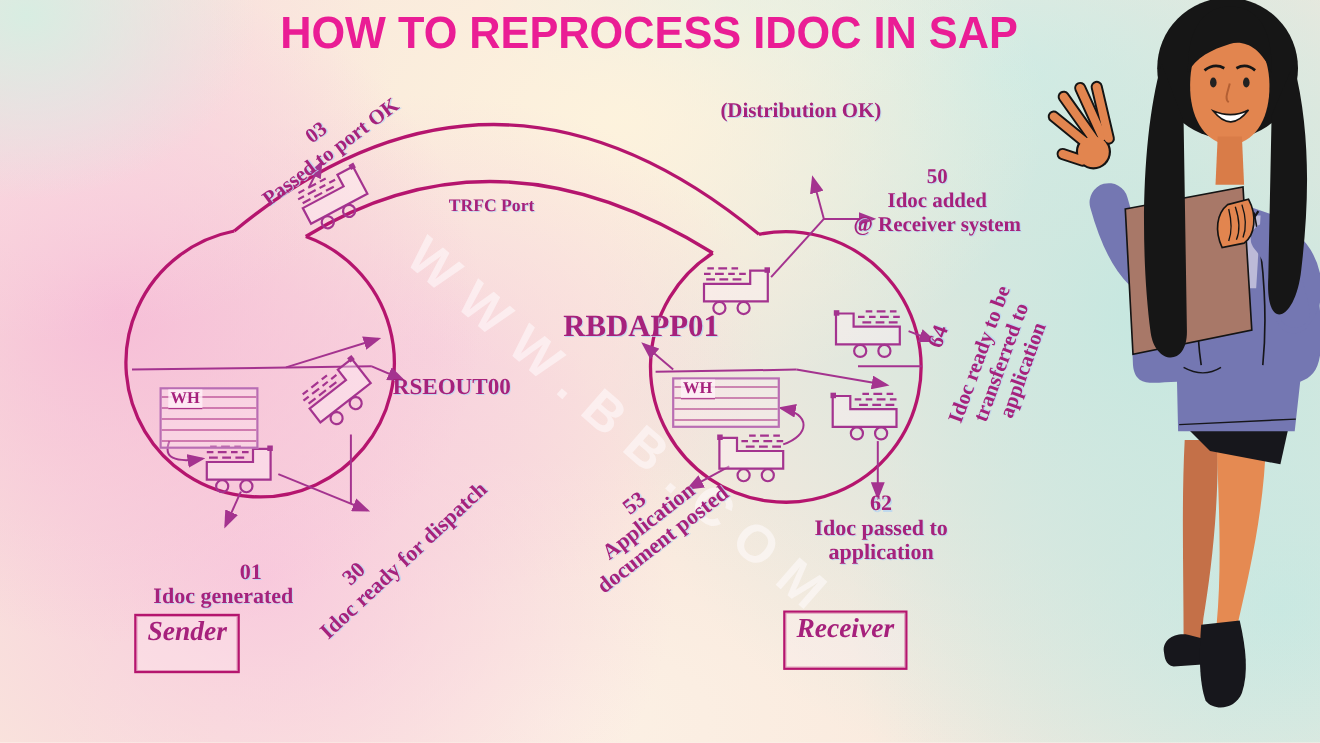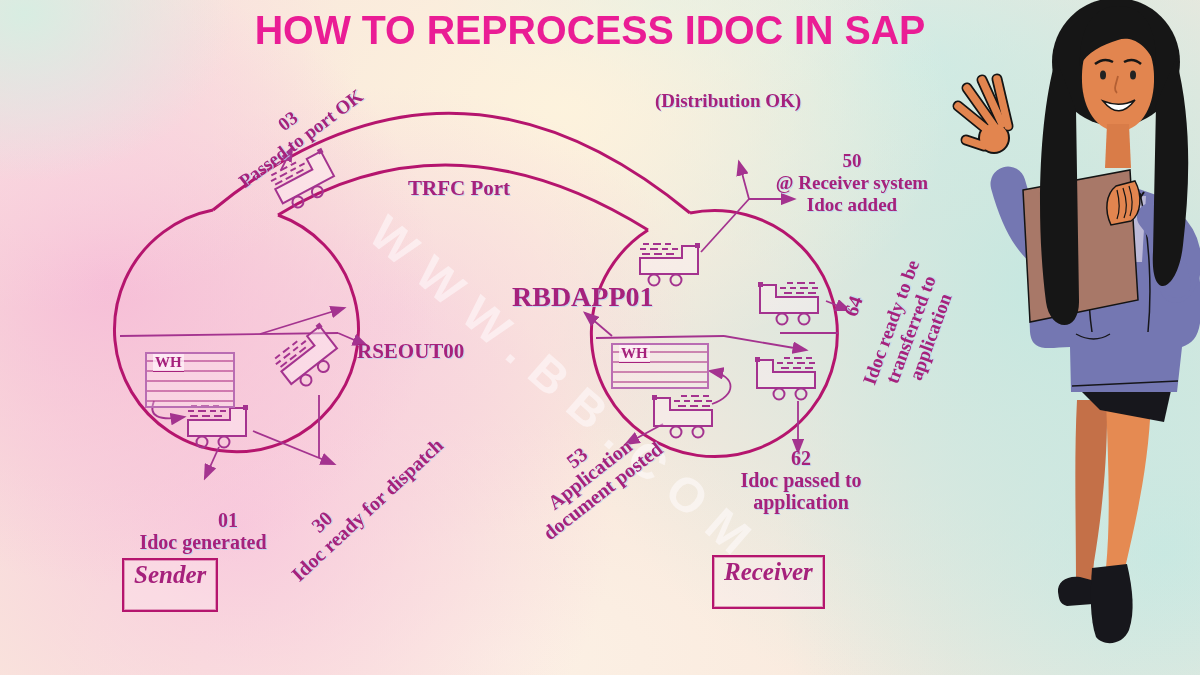--- a/index.html
+++ b/index.html
@@ -124,39 +124,39 @@
   <div class="wh" style="left:611px;top:343px;width:94px;height:42px;">
     <span>WH</span>
   </div>
 
   <div class="ttl">HOW TO REPROCESS IDOC IN SAP</div>
 
   <div class="lbl ctr rot" style="left:197px;top:108px;width:195px;font-size:19px;transform:rotate(-37deg);">
     <div>03</div>
     <div>Passed to port OK</div>
   </div>
-  <div class="lbl" style="left:408px;top:177px;font-size:21px;font-family:Liberation Serif, serif;">TRFC Port</div>
+  <div class="lbl" style="left:408px;top:177px;font-size:16px;font-family:Liberation Serif, serif;">TRFC Port</div>
   <div class="lbl" style="left:357px;top:340px;font-size:21px;">RSEOUT00</div>
   <div class="lbl ctr" style="left:133px;top:476px;width:140px;font-size:20px;">
     <div style="padding-left:50px;margin-top:33px;">01</div>
     <div>Idoc generated</div>
   </div>
   <div class="lbl rot" style="left:258px;top:474px;width:215px;font-size:20px;transform:rotate(-43deg);">
     <div style="padding-left:48px;">30</div>
     <div>Idoc ready for dispatch</div>
   </div>
   <div class="sysbox" style="left:122px;top:558px;">Sender</div>
 
   <div class="lbl ctr" style="left:638px;top:90px;width:180px;font-size:19px;">
     <div>(Distribution OK)</div>
   </div>
   <div class="lbl ctr" style="left:762px;top:150px;width:180px;font-size:19px;">
     <div>50</div>
+    <div>Idoc added</div>
     <div>@ Receiver system</div>
-    <div>Idoc added</div>
   </div>
   <div class="lbl" style="left:512px;top:286px;font-size:28px;">RBDAPP01</div>
   <div class="lbl rot" style="left:843px;top:295px;font-size:20px;transform:rotate(-70deg);">64</div>
   <div class="lbl ctr rot" style="left:838px;top:298px;width:145px;font-size:19px;line-height:21px;transform:rotate(-70deg);">
     <div>Idoc ready to be</div>
     <div>transferred to</div>
     <div>application</div>
   </div>
   <div class="lbl ctr rot" style="left:505px;top:443px;width:170px;font-size:20px;line-height:21px;transform:rotate(-38deg);">
     <div>53</div>

